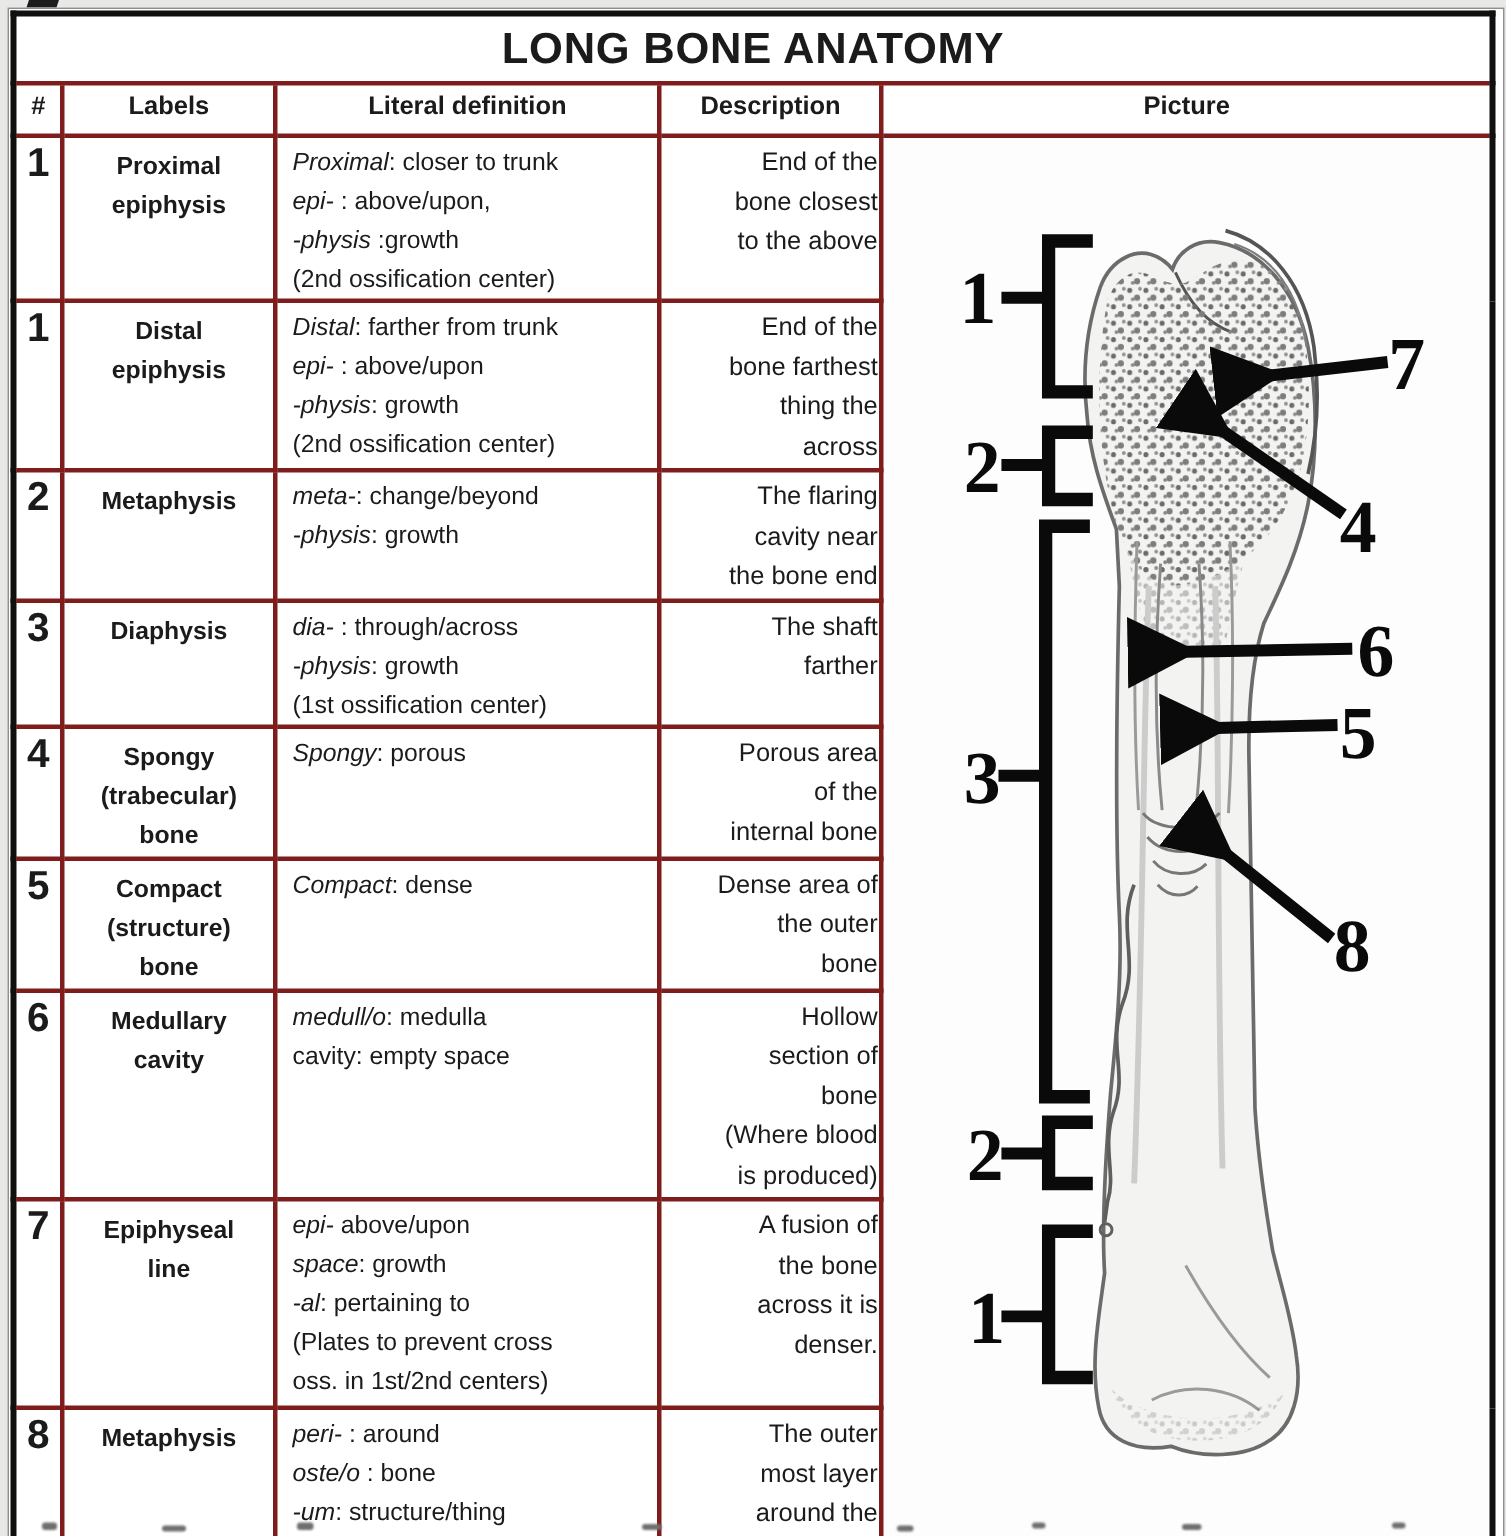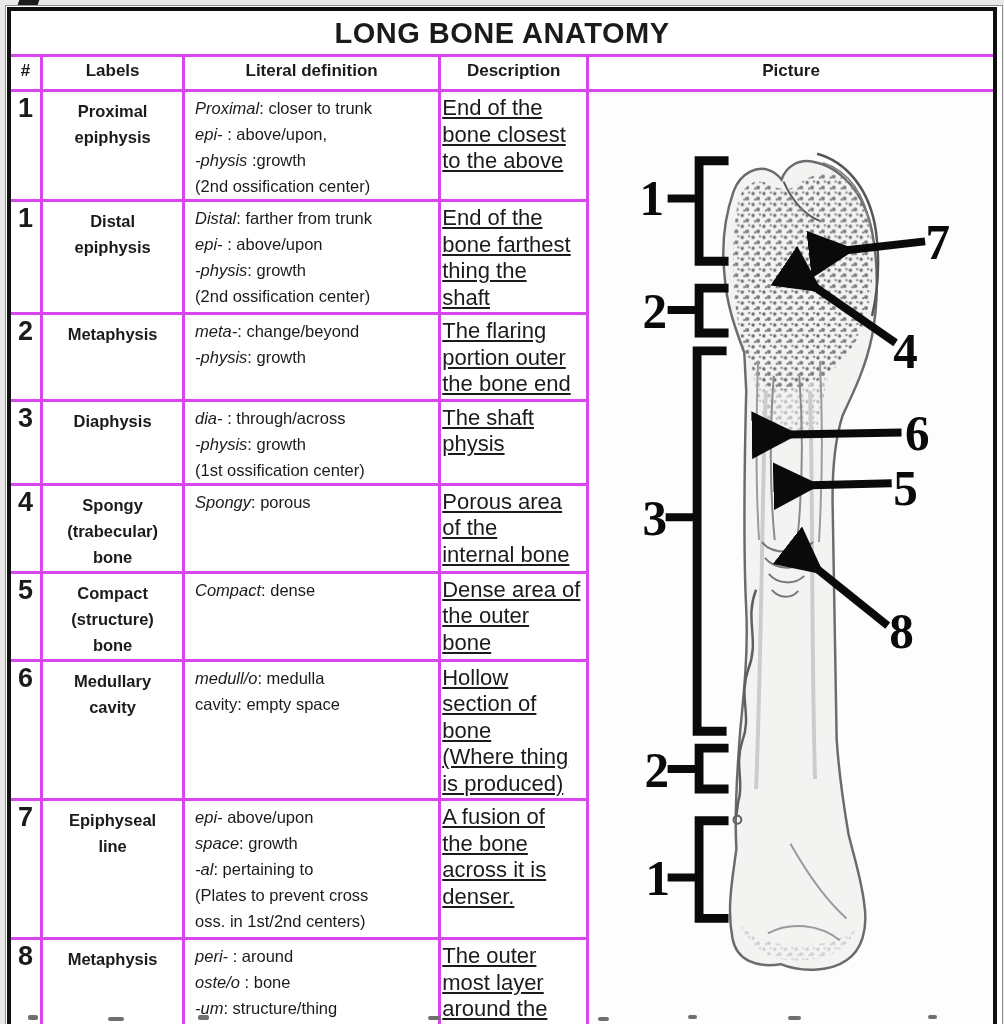--- a/index.html
+++ b/index.html
@@ -11,34 +11,34 @@
   }
   .corner-tick{position:absolute;left:18px;top:0;width:20px;height:8px;background:#1c1c1c;transform:skewX(-18deg);}
   .sheet{
     position:absolute;left:5px;top:5px;width:994px;
     background:#ffffff;border:1px solid #8f8f8d;padding:1px;
   }
   table{
     border-collapse:collapse;table-layout:fixed;width:990px;background:#fff;
     border:4px solid #101010;
   }
-  td,th{border:3px solid #d946ef;vertical-align:top;overflow:hidden;}
+  td,th{border:3px solid #7f1d1d;vertical-align:top;overflow:hidden;}
   .title-row td{
     height:38px;font-weight:bold;font-size:29px;letter-spacing:.5px;
     text-align:center;padding-top:2px;line-height:38px;line-height:40px;
   }
   .header-row th{
     height:27px;font-size:17px;font-weight:bold;text-align:center;
     padding-top:4px;line-height:20px;
   }
   td.num{font-size:27px;font-weight:bold;text-align:center;padding-top:3px;line-height:1;}
   td.lab{font-weight:bold;font-size:16.5px;text-align:center;line-height:26px;padding-top:6px;}
   td.def{font-size:16.5px;line-height:26px;padding:3px 4px 0 10px;}
   td.def i{font-style:italic;}
-  td.desc{font-size:22px;text-align:left;line-height:26.5px;padding-top:3px;text-decoration:underline;}
+  td.desc{font-size:17px;text-align:right;line-height:26.5px;padding-top:3px;}
   td.pic{padding:0;background:#fdfdfd;}
   text.pnum{
     font-family:"Liberation Serif",serif;font-weight:bold;font-size:50px;fill:#0a0a0a;
   }
   .bk{stroke:#0a0a0a;stroke-width:9;fill:none;}
   .tick{stroke:#0a0a0a;stroke-width:8;}
   .callout{stroke:#0a0a0a;stroke-width:8;}
   .sketch{fill:none;}
   .smudge{position:absolute;background:#6f6f6d;border-radius:2px;filter:blur(.6px);}
 </style>
@@ -184,51 +184,51 @@
           <td class="def">
             <div><i>Distal</i>: farther from trunk</div>
             <div><i>epi-</i> : above/upon</div>
             <div><i>-physis</i>: growth</div>
             <div>(2nd ossification center)</div>
           </td>
           <td class="desc">
             <div>End of the</div>
             <div>bone farthest</div>
             <div>thing the</div>
-            <div>shaft</div>
+            <div>across</div>
           </td>
         </tr>
         <tr style="height: 81px;">
           <td class="num">2</td>
           <td class="lab">
             <div>Metaphysis</div>
           </td>
           <td class="def">
             <div><i>meta-</i>: change/beyond</div>
             <div><i>-physis</i>: growth</div>
           </td>
           <td class="desc">
             <div>The flaring</div>
-            <div>portion outer</div>
+            <div>cavity near</div>
             <div>the bone end</div>
           </td>
         </tr>
         <tr style="height: 82px;">
           <td class="num">3</td>
           <td class="lab">
             <div>Diaphysis</div>
           </td>
           <td class="def">
             <div><i>dia-</i> : through/across</div>
             <div><i>-physis</i>: growth</div>
             <div>(1st ossification center)</div>
           </td>
           <td class="desc">
             <div>The shaft</div>
-            <div>physis</div>
+            <div>farther</div>
           </td>
         </tr>
         <tr style="height: 80px;">
           <td class="num">4</td>
           <td class="lab">
             <div>Spongy</div>
             <div>(trabecular)</div>
             <div>bone</div>
           </td>
           <td class="def">
@@ -263,21 +263,21 @@
             <div>cavity</div>
           </td>
           <td class="def">
             <div><i>medull/o</i>: medulla</div>
             <div>cavity: empty space</div>
           </td>
           <td class="desc">
             <div>Hollow</div>
             <div>section of</div>
             <div>bone</div>
-            <div>(Where thing</div>
+            <div>(Where blood</div>
             <div>is produced)</div>
           </td>
         </tr>
         <tr style="height: 139px;">
           <td class="num">7</td>
           <td class="lab">
             <div>Epiphyseal</div>
             <div>line</div>
           </td>
           <td class="def">

